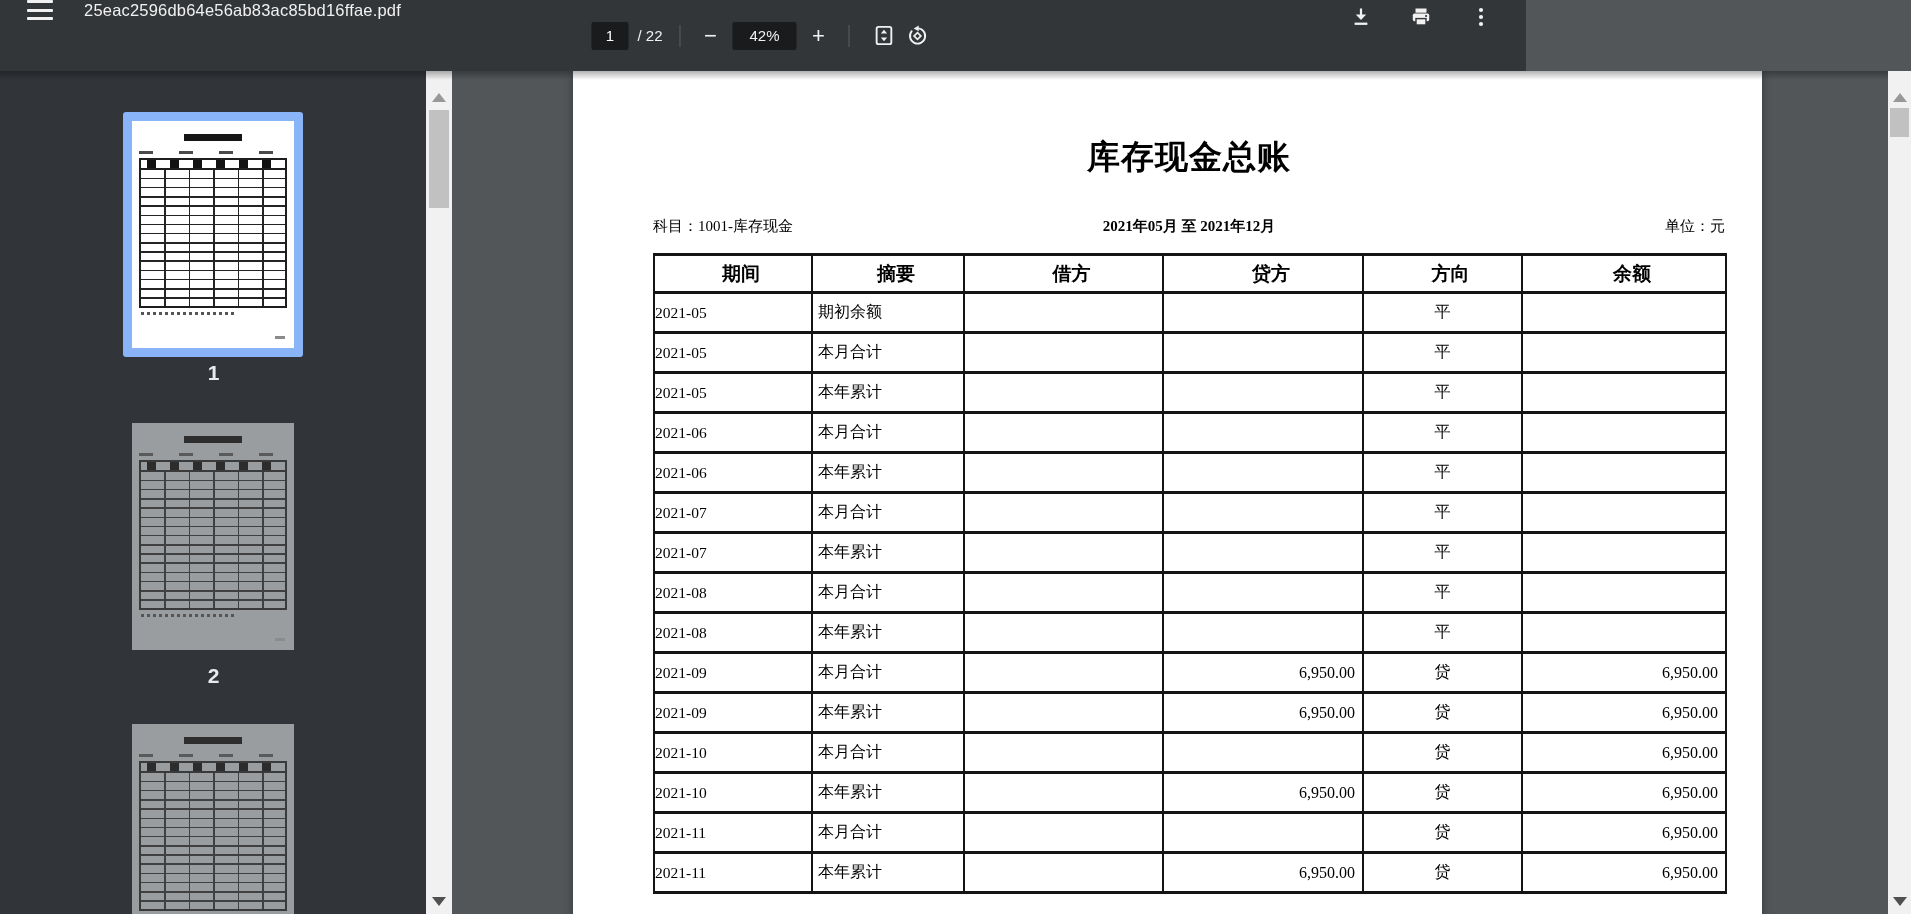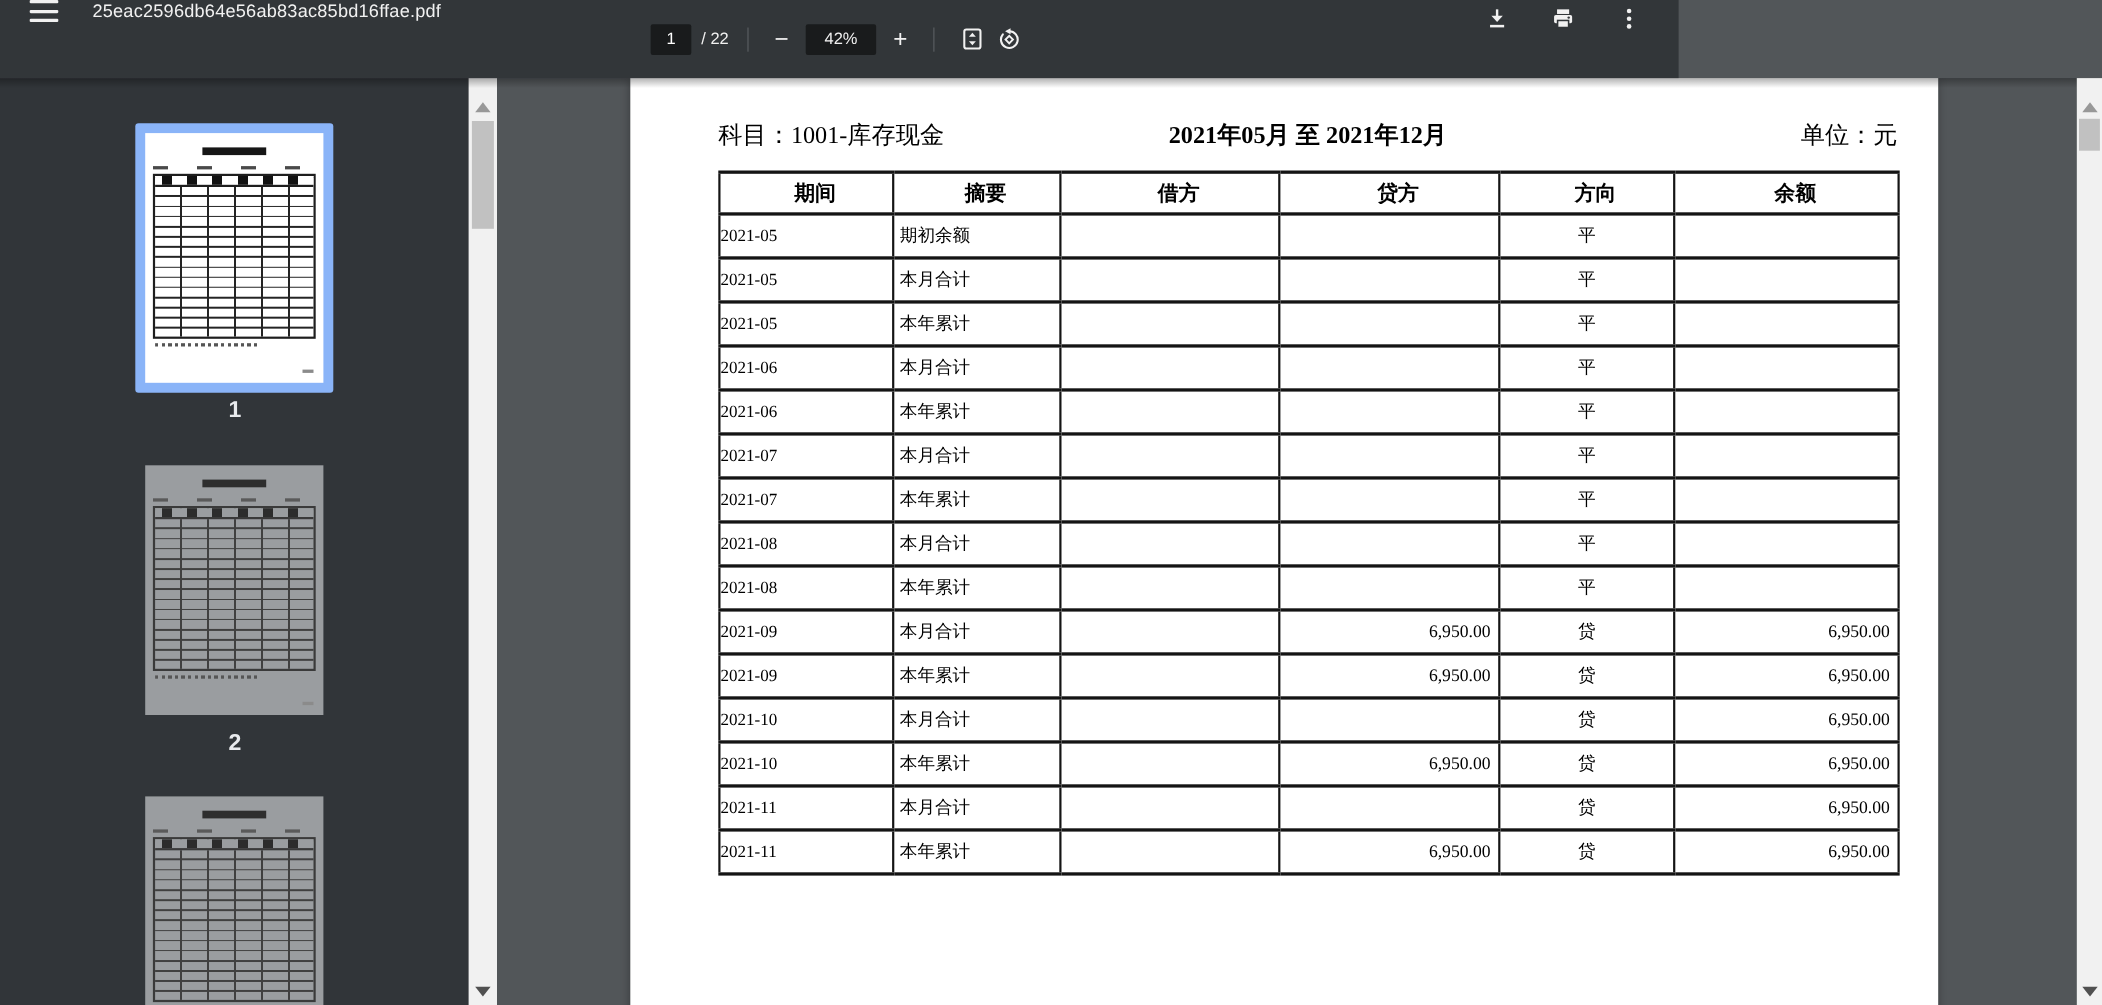--- a/index.html
+++ b/index.html
@@ -81,21 +81,21 @@
   .sb-sidebar .scroll-thumb { top:39px; height:98px; }
   .sb-main .scroll-thumb { top:37px; height:29px; left:2px; right:2px; }
 
   
   .viewer { position:absolute; left:452px; top:71px; right:23px; bottom:0; background:#525659; overflow:hidden; }
   .pdf-page { position:absolute; left:121px; top:0; width:1189px; height:980px; background:#ffffff;
               box-shadow:0 2px 8px rgba(0,0,0,.35);
               font-family:"Liberation Serif","DejaVu Serif",serif; color:#000; }
   .page-content { position:absolute; left:80px; top:0; width:1072px; }
   .doc-title { margin-top:64px; text-align:center; font-size:33px; font-weight:bold; letter-spacing:1px; }
-  .meta-row { margin-top:37px; display:flex; align-items:flex-start; font-size:22px; }
+  .meta-row { margin-top:37px; display:flex; align-items:flex-start; font-size:15px; }
   .meta-left { flex:1; text-align:left; }
   .meta-center { flex:0 0 auto;font-weight:bold; }
   .meta-right { flex:1; text-align:right; }
 
   table.ledger { margin-top:17px; width:1072px; border-collapse:collapse; table-layout:fixed; }
   .ledger th, .ledger td { border-left:2px solid #141414; border-right:2px solid #141414;
                            border-top:3px solid #141414; border-bottom:3px solid #141414; }
   .ledger th { height:38px; font-size:19px; font-weight:bold; text-align:center;padding-left:16px; }
   .ledger td { height:40px; font-size:16px; }
   .ledger td.c0 { text-align:left; font-size:15.5px; }
@@ -204,20 +204,21 @@
   <div class="scrollbar sb-sidebar">
     <div class="scroll-arrow arrow-up"></div>
     <div class="scroll-thumb"></div>
     <div class="scroll-arrow arrow-down"></div>
   </div>
 </div>
 
 <div class="viewer">
   <div class="pdf-page">
     <div class="page-content">
+      <div class="doc-title">库存现金总账</div>
       <div class="meta-row">
         <span class="meta-left">科目：1001-库存现金</span>
         <span class="meta-center">2021年05月 至 2021年12月</span>
         <span class="meta-right">单位：元</span>
       </div>
       <table class="ledger">
         <colgroup>
           <col style="width:158px">
             <col style="width:152px">
             <col style="width:199px">

